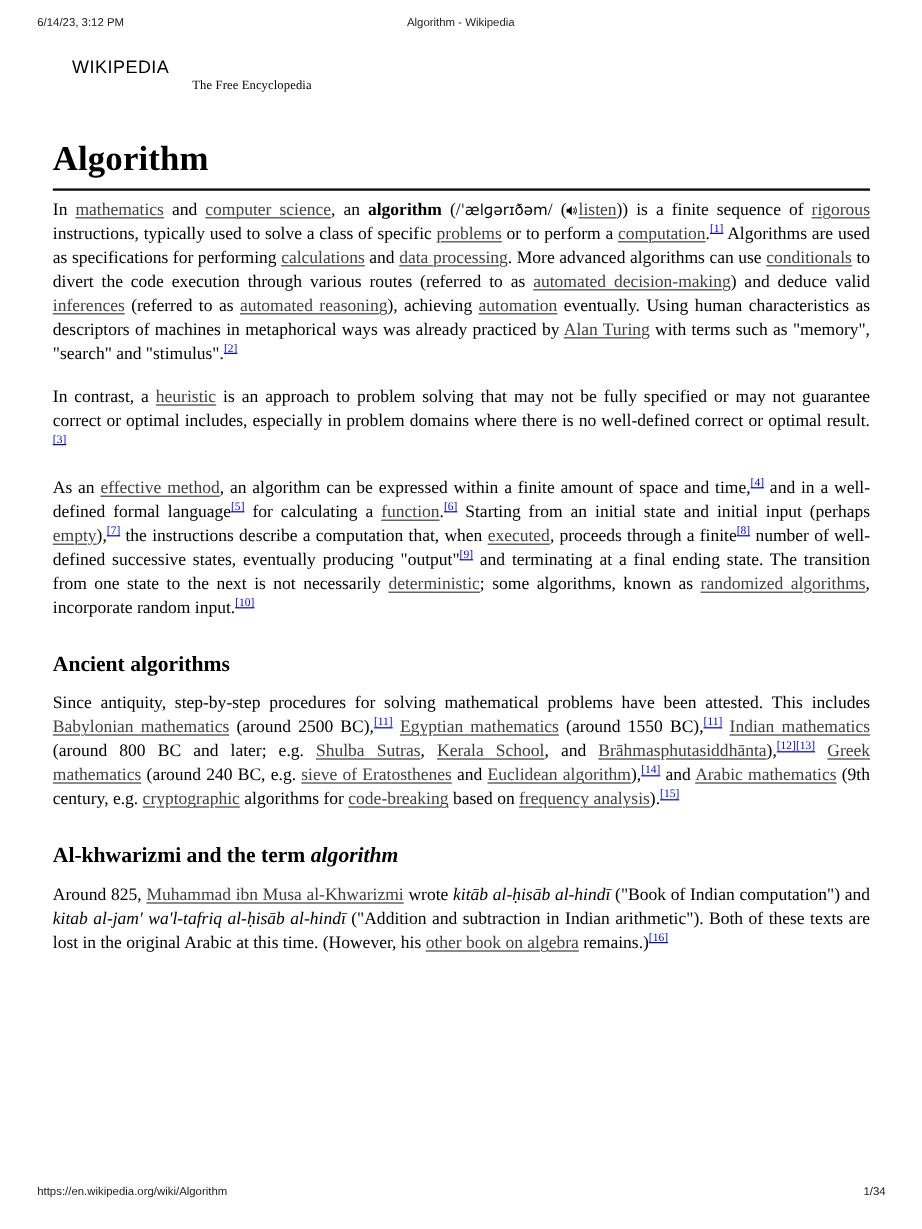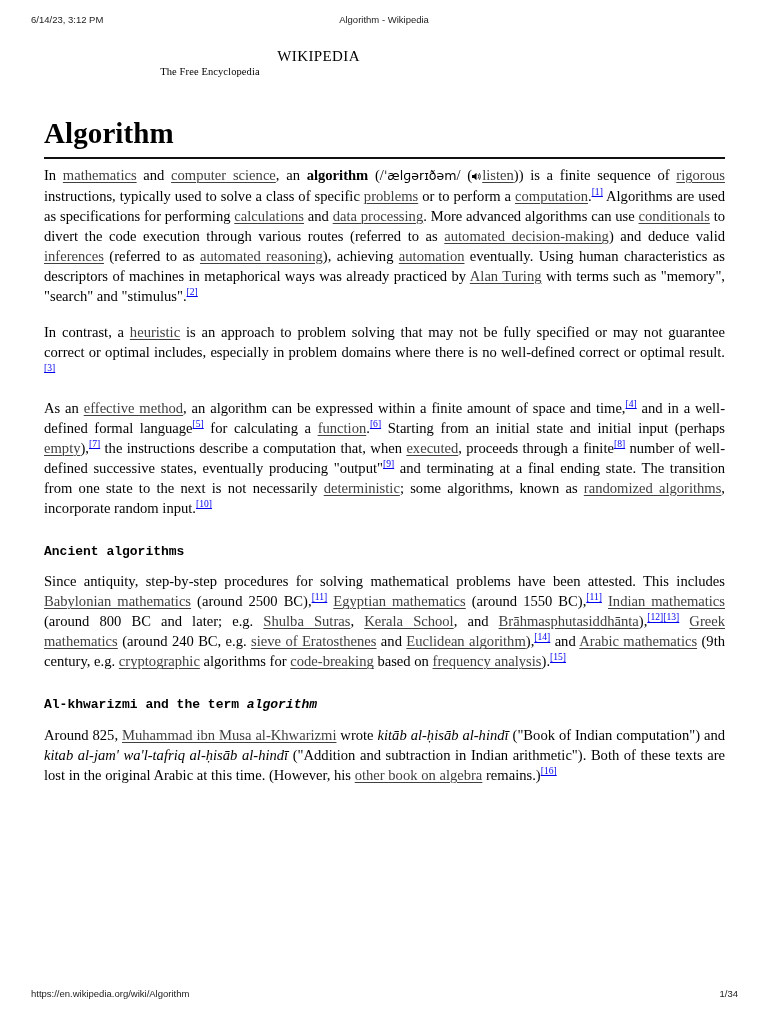--- a/index.html
+++ b/index.html
@@ -44,28 +44,27 @@
 
   
   .logo-block {
     position: absolute;
     left: 60px;
     top: 42px;
     width: 300px;
     text-align: left;
   }
   .logo-word {
-    font-family: Liberation Serif, serif;
+    font-family: Liberation Sans, sans-serif;
     font-size: 22px;
     letter-spacing: 0.4px;
     line-height: 1.05;
     color: #000;
     font-variant: small-caps;
     text-transform: lowercase;
-    text-align: right;
   }
   .logo-word::first-letter { font-size: 22px; }
   .logo-tag {
     font-family: "Liberation Serif", "DejaVu Serif", serif;
     font-size: 10.5px;
     color: #000;
     margin-top: 1px;
     letter-spacing: 0.1px;
     text-align: center;
   }
@@ -93,23 +92,23 @@
     font-family: "Liberation Serif", "DejaVu Serif", serif;
     font-weight: bold;
     font-size: 20.5px;
     line-height: 1.1;
     margin: 29px 0 4px 0;
     padding: 0 0 4px 0;
     border-bottom: 2px solid #111;
   }
 
   h3.subsection-title {
-    font-family: Liberation Mono, monospace;
-    font-weight: bold;
-    font-size: 13px;
+    font-family: Liberation Serif, serif;
+    font-weight: bold;
+    font-size: 18px;
     line-height: 1.2;
     margin: 26px 0 12px 0;
   }
   h3.subsection-title .ital {
     font-style: italic;
     font-weight: bold;
   }
 
   p.body {
     font-size: 14.6px;

